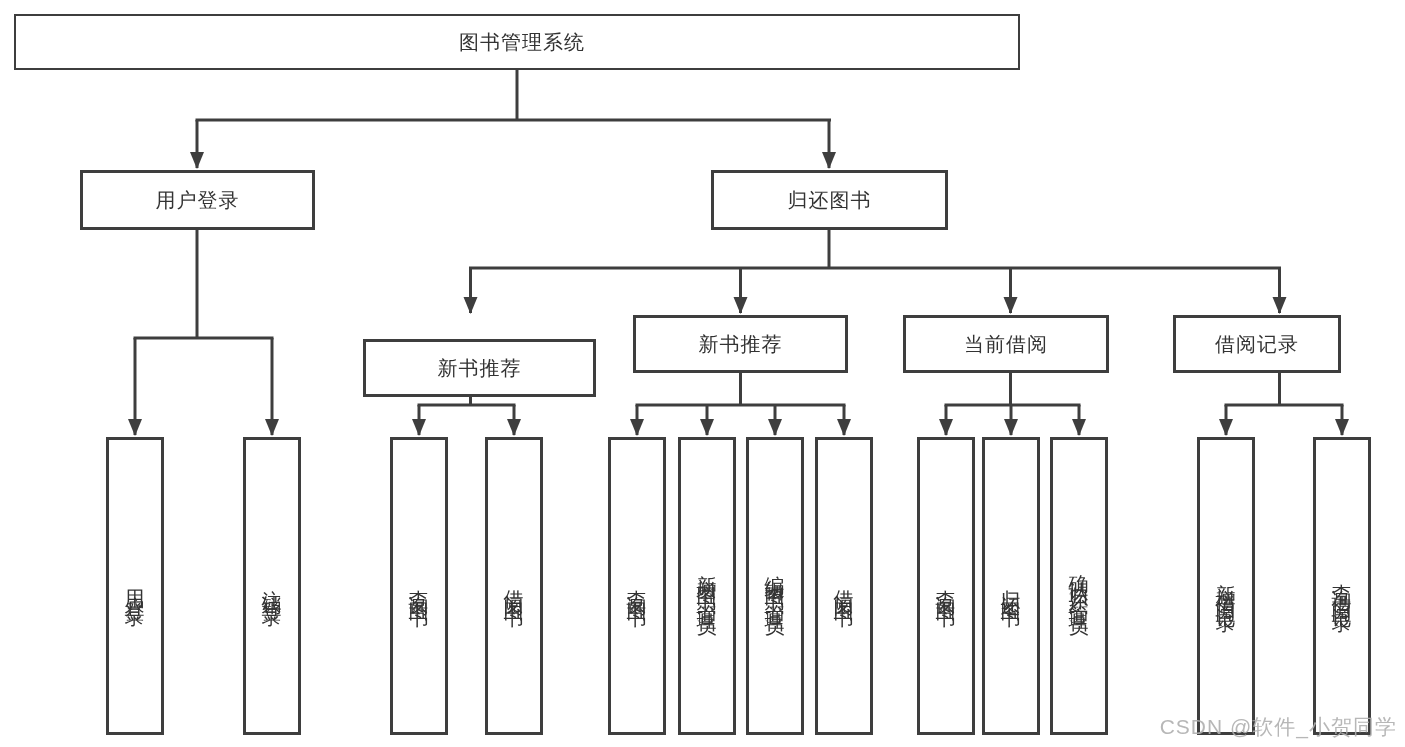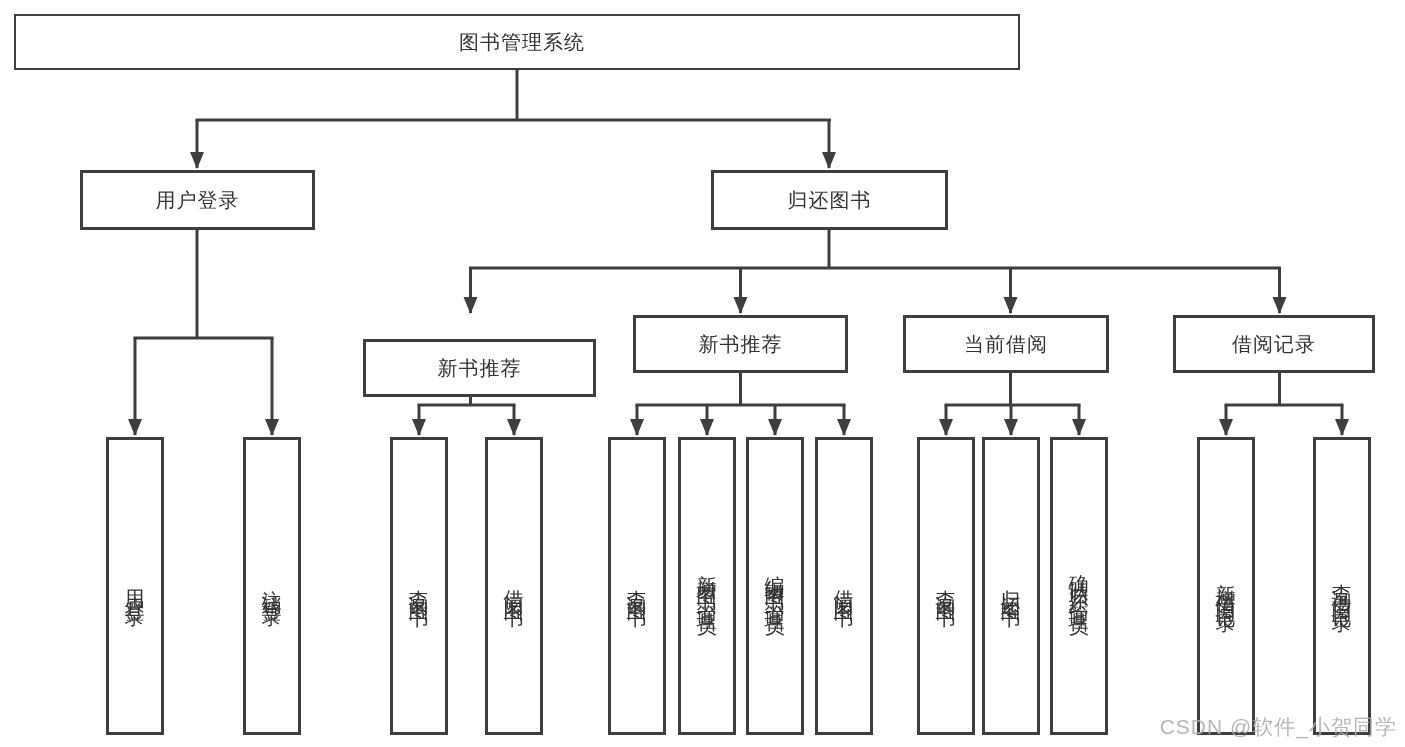--- a/index.html
+++ b/index.html
@@ -113,21 +113,21 @@
   </svg>
 
   <div class="node root-box" style="left:14px; top:14px; width:1006px; height:56px;">图书管理系统</div>
 
   <div class="node" style="left:80px; top:170px; width:235px; height:60px;">用户登录</div>
   <div class="node" style="left:711px; top:170px; width:237px; height:60px;">归还图书</div>
 
   <div class="node" style="left:363px; top:315px; width:233px; height:58px;margin-top:24px;">新书推荐</div>
   <div class="node" style="left:633px; top:315px; width:215px; height:58px;">新书推荐</div>
   <div class="node" style="left:903px; top:315px; width:206px; height:58px;">当前借阅</div>
-  <div class="node" style="left:1173px; top:315px; width:202px; height:58px;">借阅记录</div>
+  <div class="node" style="left:1173px; top:315px; width:168px; height:58px;">借阅记录</div>
 
   <div class="node vbox" style="left:106px; top:437px; width:58px; height:298px;">用户登录</div>
   <div class="node vbox" style="left:243px; top:437px; width:58px; height:298px;">注销登录</div>
 
   <div class="node vbox" style="left:390px; top:437px; width:58px; height:298px;">查询图书</div>
   <div class="node vbox" style="left:485px; top:437px; width:58px; height:298px;">借阅图书</div>
 
   <div class="node vbox" style="left:608px; top:437px; width:58px; height:298px;">查询图书</div>
   <div class="node vbox" style="left:678px; top:437px; width:58px; height:298px;">新增图书（管理员）</div>
   <div class="node vbox" style="left:746px; top:437px; width:58px; height:298px;">编辑图书（管理员）</div>

